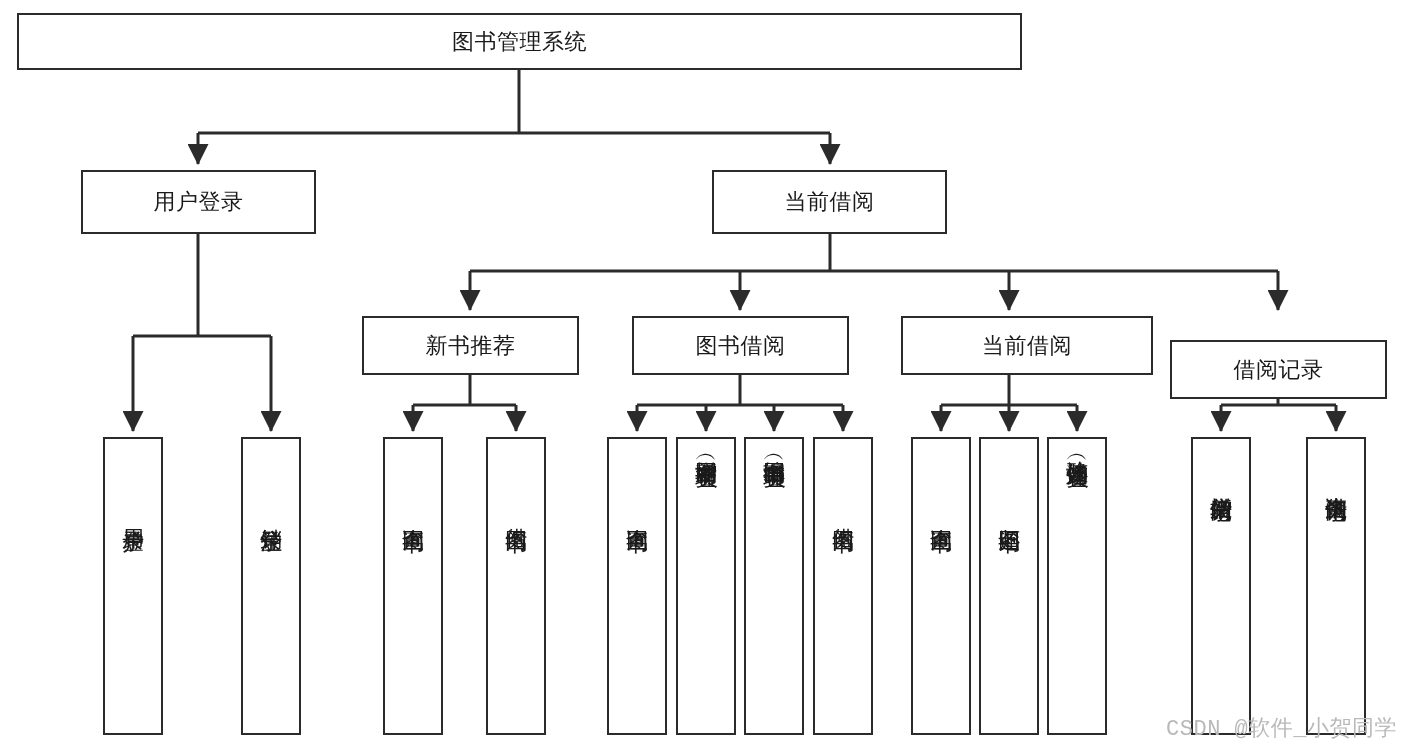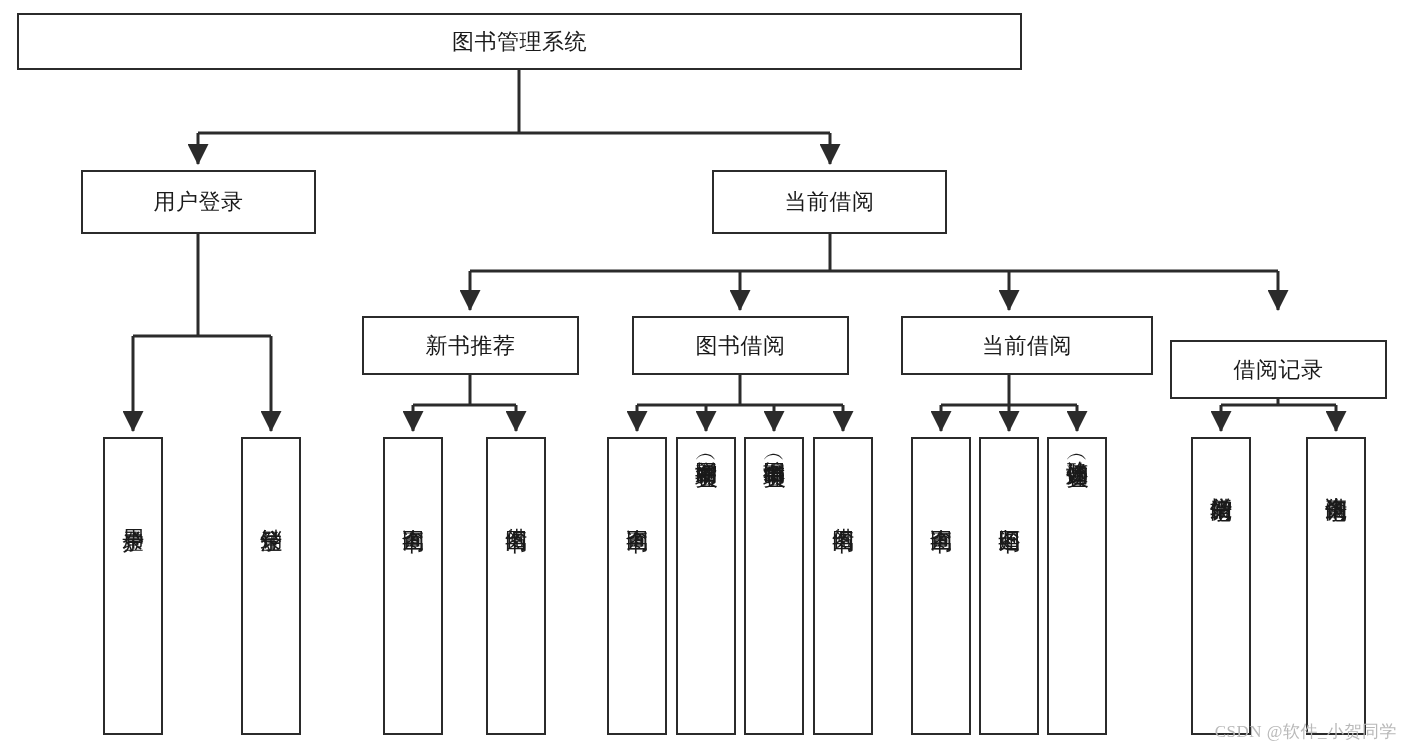--- a/index.html
+++ b/index.html
@@ -55,26 +55,26 @@
     font-size: 22px;
     line-height: 1.30;
     letter-spacing: 1px;
     white-space: nowrap;
     display: block;
   }
   #watermark {
     position: absolute;
     right: 8px;
     bottom: 4px;
-    font-size: 17px;
+    font-size: 22px;
     color: #b9b9b9;
     letter-spacing: 0.5px;
     white-space: nowrap;
     z-index: 5;
-    font-family: Liberation Serif, serif;
+    font-family: Liberation Mono, monospace;
   }
 </style>
 </head>
 <body>
 
 <div id="diagram-root">
 
   <svg id="edge-layer" viewBox="0 0 1405 747" xmlns="http://www.w3.org/2000/svg">
     <defs>
       <marker id="arrow" viewBox="0 0 10 10" refX="9.5" refY="5" markerWidth="7" markerHeight="7" orient="auto-start-reverse">

